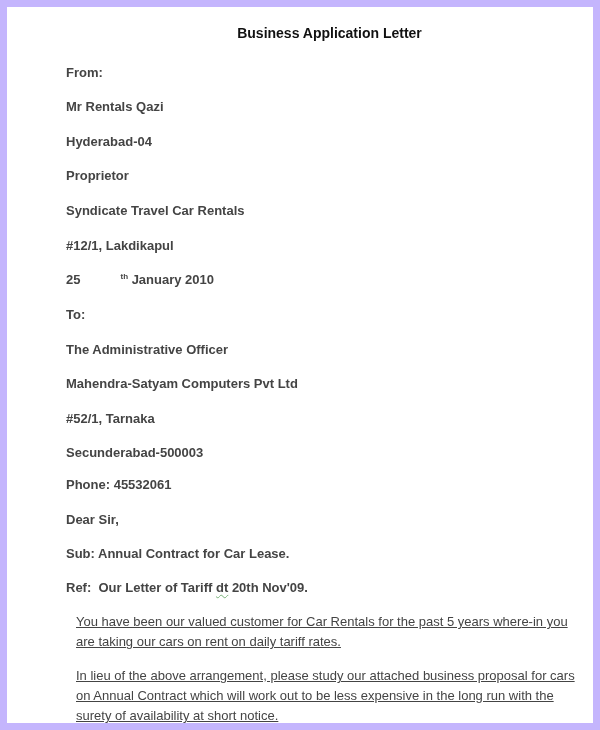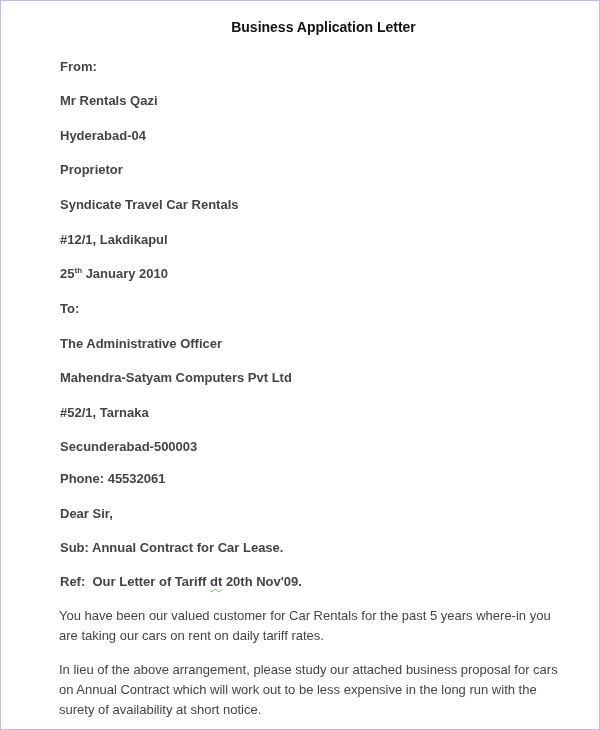--- a/index.html
+++ b/index.html
@@ -1,21 +1,21 @@
 <!DOCTYPE html>
 <html><head>
   <meta charset="utf-8">
   <style>
     html, body { margin: 0; padding: 0; background: #ffffff; }
     body { width: 600px; height: 730px; overflow: hidden; }
     .page {
       position: relative;
       width: 600px; height: 730px;
       box-sizing: border-box;
-      border: 1px solid #c4b5fd;
+      border: 7px solid #c4b5fd;
       background: #ffffff;
       font-family: "Liberation Sans", sans-serif;
       color: #444444;
       font-size: 13px;
     }
     .title {
       position: absolute;
       top: 18px; left: 0; width: 645px;
       text-align: center;
       font-weight: bold;
@@ -24,25 +24,26 @@
     }
     .line {
       position: absolute;
       left: 59px;
       white-space: nowrap;
       line-height: 16px;
       font-weight: bold;
     }
     .para {
       position: absolute;
-      left: 58px;
+      left: 69px;
       width: 510px;
       line-height: 20px;
+      text-decoration: underline;
     }
-    sup { font-size: 8px; vertical-align: 5px; line-height: 0; }
+    sup { font-size: 8px; vertical-align: 5px; line-height: 0; margin-left: 40px; }
     .squiggle {
       text-decoration: underline wavy #7ab37a;
       text-decoration-thickness: 1px;
       text-underline-offset: 2px;
     }
   </style>
 </head>
 <body>
 
 <div class="page">

